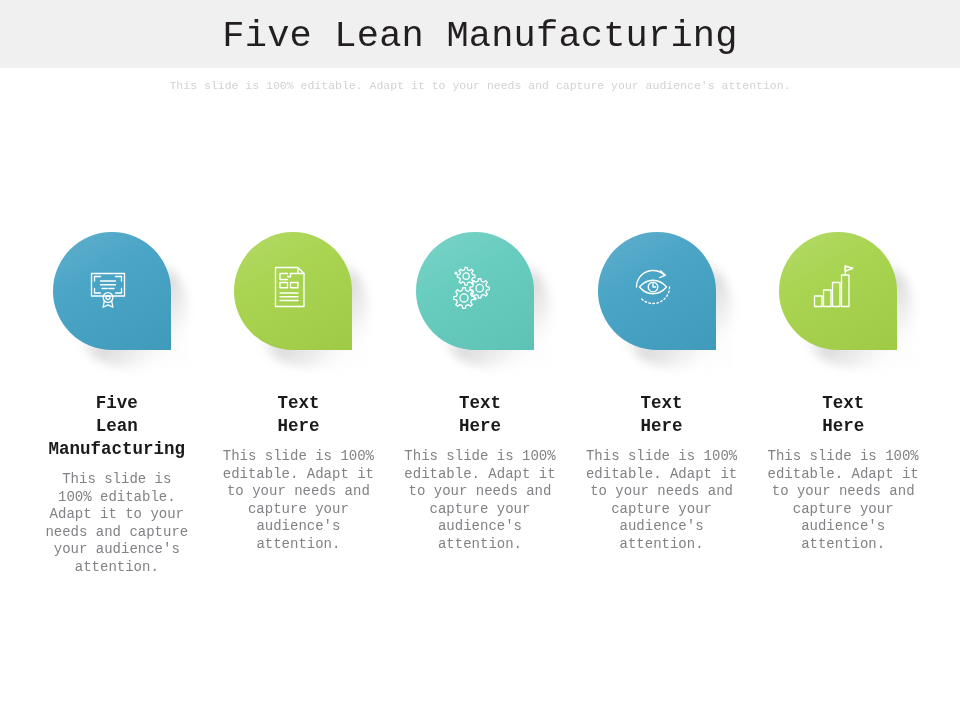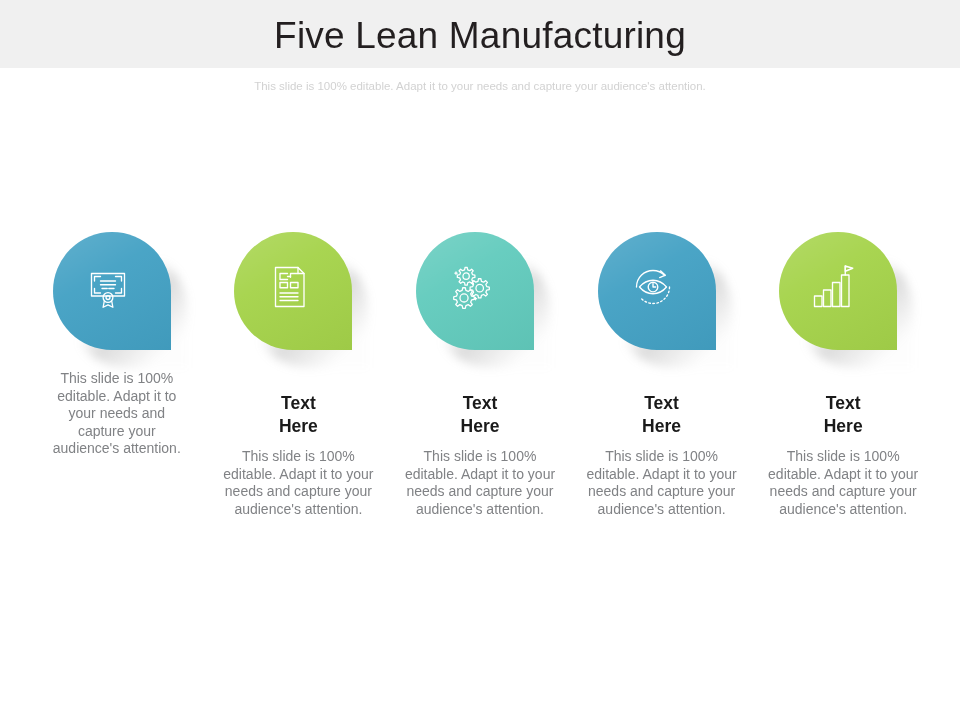--- a/index.html
+++ b/index.html
@@ -11,20 +11,21 @@
     height: 720px;
     background: #ffffff;
     font-family: "Liberation Sans", sans-serif;
     overflow: hidden;
   }
   .slide {
     position: relative;
     width: 880px;
     height: 720px;
     background: #ffffff;
+    font-family: Liberation Mono, monospace;
   }
 
   
   .header-band {
     position: absolute;
     left: 0;
     top: 0;
     width: 960px;
     height: 68px;
     background: #f0f0f0;
@@ -158,20 +159,22 @@
           <svg viewBox="0 0 64 64" fill="none" stroke="#ffffff" stroke-width="1.8" stroke-linecap="round" stroke-linejoin="round">
             <path d="M10 14 h44 v30 h-44 z"></path>
             <path d="M14 18 h8 M14 18 v6 M50 18 h-8 M50 18 v6 M14 40 h8 M14 40 v-6 M50 40 h-8 M50 40 v-6"></path>
             <path d="M22 24 h20 M22 29 h20 M24 34 h7 M33 34 h7"></path>
             <circle cx="32" cy="46" r="6.5"></circle>
             <circle cx="32" cy="46" r="2.6"></circle>
             <path d="M27 51 l-1.5 8 l6.5 -3.2 l6.5 3.2 l-1.5 -8"></path>
           </svg>
         </div>
       </div>
+      <div class="col-heading" style="color: rgb(26, 26, 26);">Five
+Lean Manufacturing</div>
       <div class="col-body" style="color: rgb(128, 130, 133);">This slide is 100% editable. Adapt it to your needs and capture your audience's attention.</div>
     </div>
 
     <div class="col">
       <div class="pin-wrap">
         <div class="pin-shadow"></div>
         <div class="pin" style="background: rgb(165, 211, 74);">
           <div class="gloss"></div>
           <svg viewBox="0 0 64 64" fill="none" stroke="#ffffff" stroke-width="1.8" stroke-linecap="round" stroke-linejoin="round">
             <path d="M14 6 h30 l8 8 v44 h-38 z"></path>

